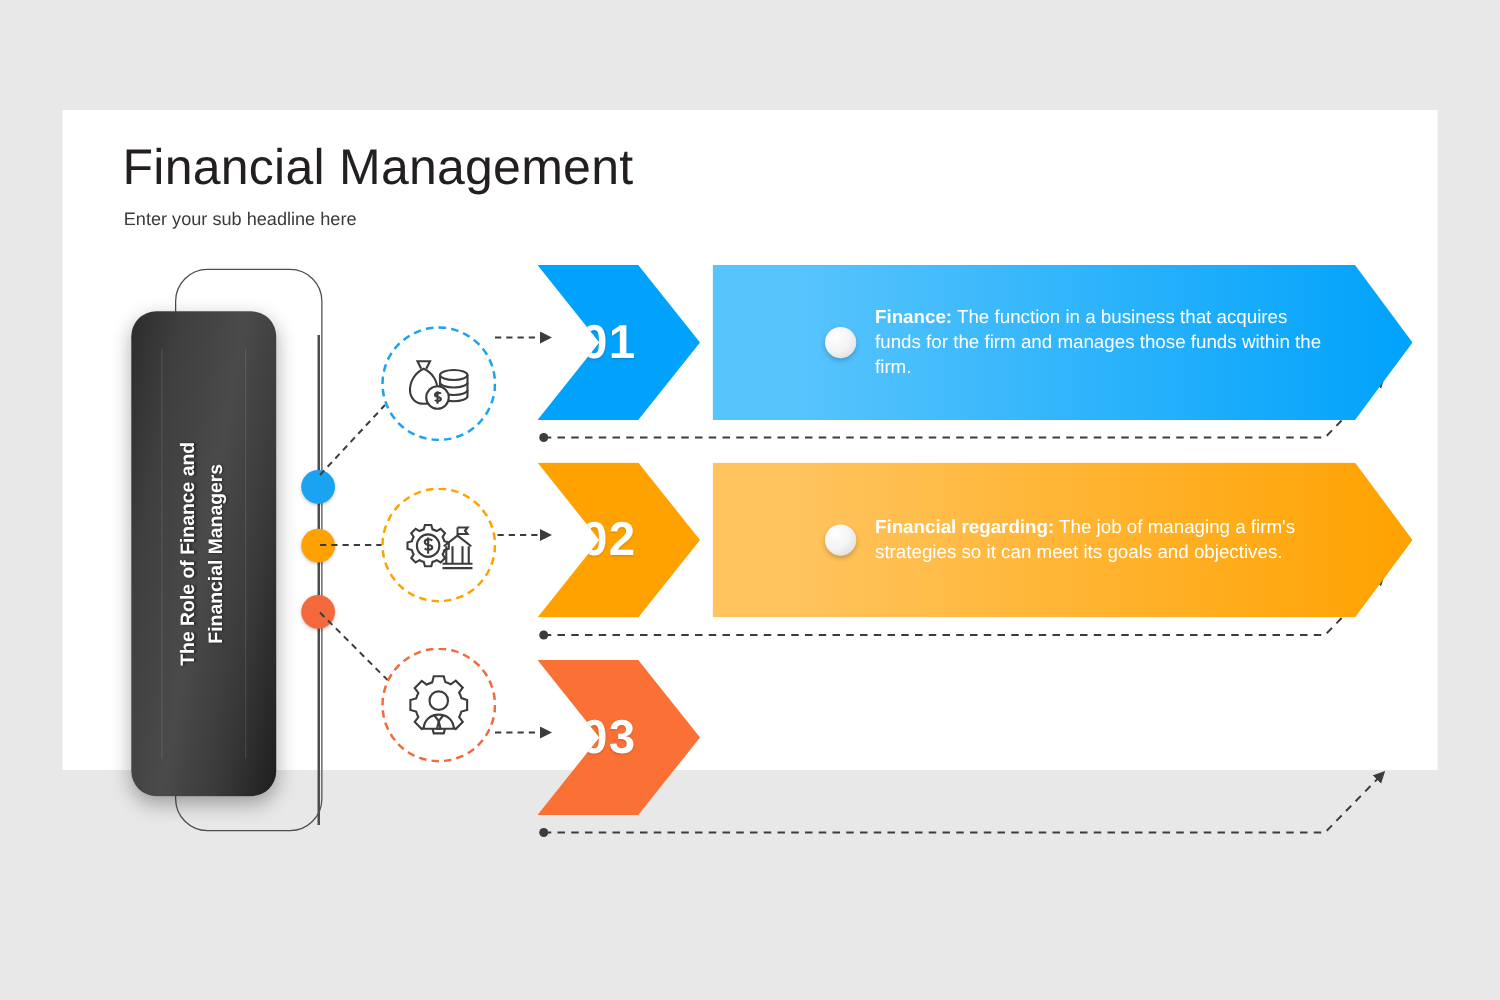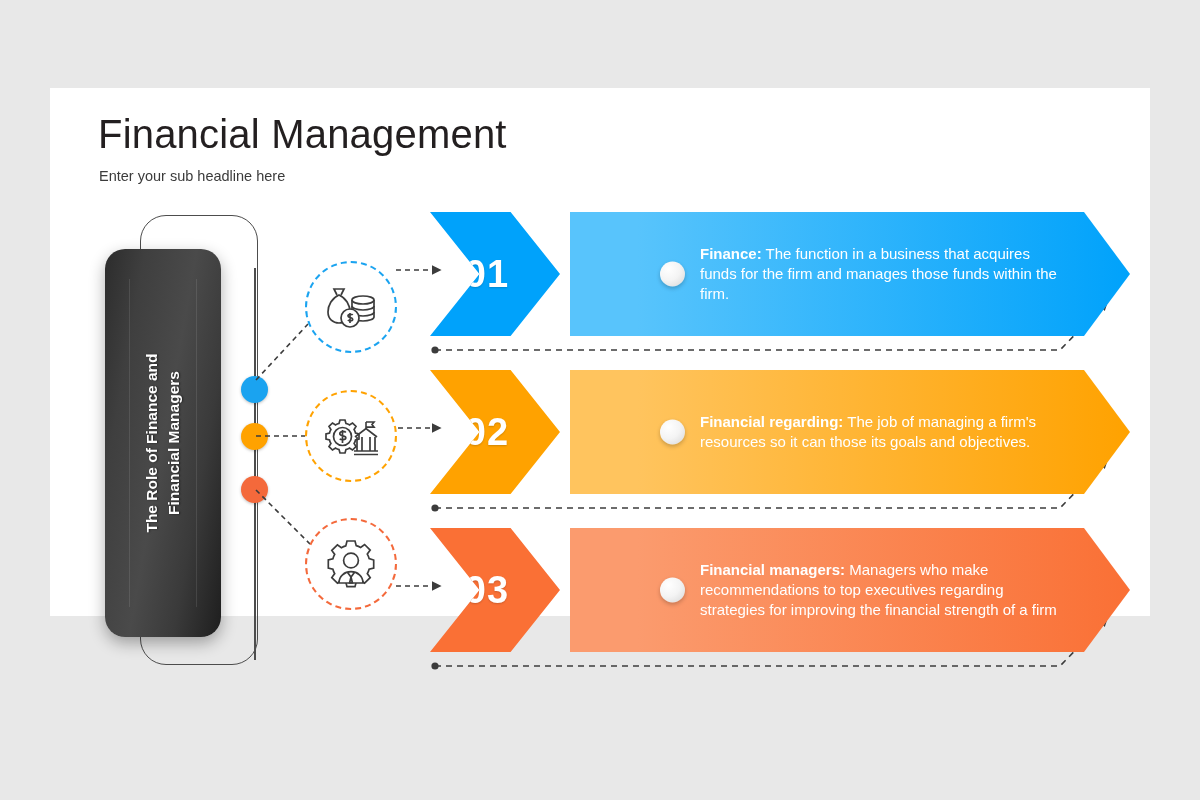--- a/index.html
+++ b/index.html
@@ -231,33 +231,27 @@
   </div>
 
   <div class="row r2">
     <div class="band">
       <div class="head" id="head2" style="background: rgb(255, 162, 0);">
         <span class="num">02</span>
       </div>
       <div class="body" id="body2" style="background: linear-gradient(90deg, rgb(255, 196, 94) 0%, rgb(255, 196, 94) 12%, rgb(255, 162, 0) 100%);">
         <span class="bullet"></span>
         <div class="copy">
-          <b>Financial regarding:</b><span> The job of managing a firm's resources so it can those its goals and objectives.</span>
+          <b>Financial regarding:</b><span> The job of managing a firm's strategies so it can meet its goals and objectives.</span>
         </div>
       </div>
     </div>
   </div>
 
   <div class="row r3">
     <div class="band">
       <div class="head" id="head3" style="background: rgb(250, 112, 53);">
         <span class="num">03</span>
       </div>
-      <div class="body" id="body3" style="background: linear-gradient(90deg, rgb(251, 155, 110) 0%, rgb(251, 155, 110) 12%, rgb(250, 112, 53) 100%);">
-        <span class="bullet"></span>
-        <div class="copy">
-          <b>Financial managers:</b><span> Managers who make recommendations to top executives regarding strategies for improving the financial strength of a firm</span>
-        </div>
-      </div>
     </div>
   </div>
 
 </div>
 
 </body></html>

